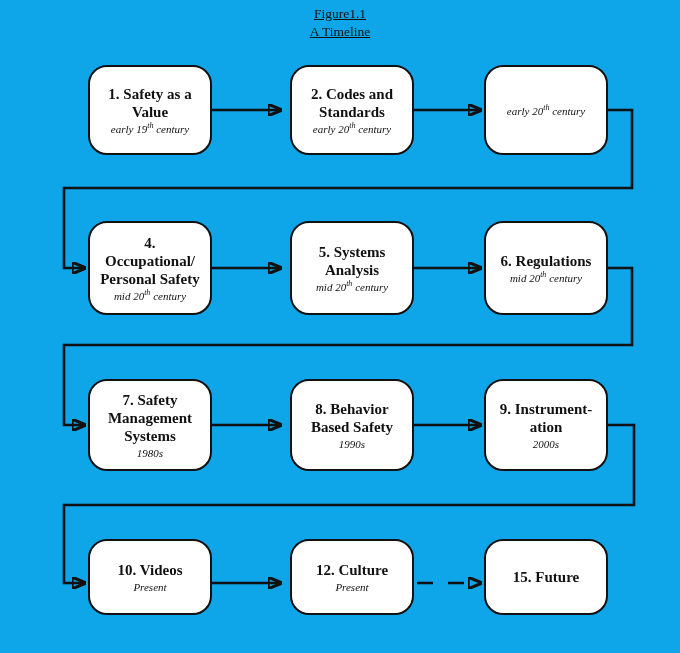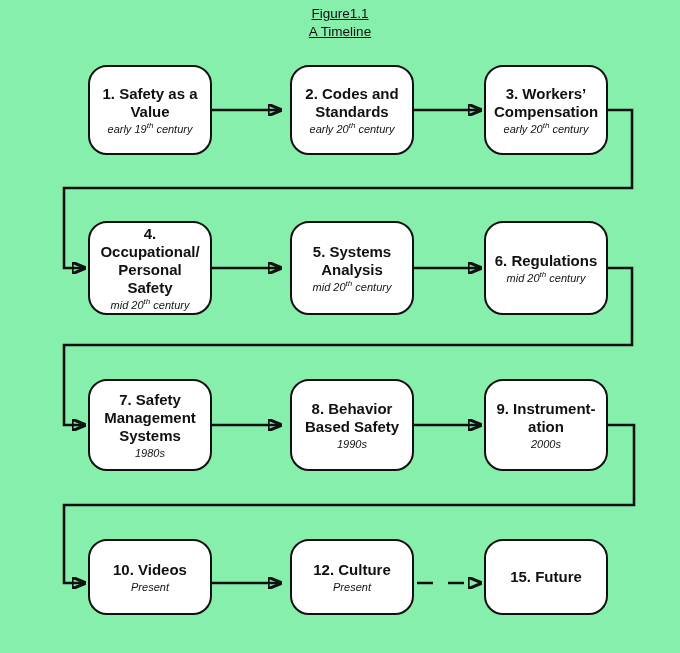--- a/index.html
+++ b/index.html
@@ -1,21 +1,21 @@
 <!DOCTYPE html>
 <html><head>
 <meta charset="utf-8">
 <style>
   html, body { margin: 0; padding: 0; background: #ffffff; }
   #canvas {
     position: relative;
     width: 680px;
     height: 653px;
-    background: #86efac;
-    font-family: Liberation Sans, sans-serif;
+    background: #0ea5e9;
+    font-family: Liberation Serif, serif;
     color: #111111;
     overflow: hidden;
   }
   
   #fig-header {
     position: absolute;
     top: 5px;
     left: 0;
     width: 100%;
     text-align: center;
@@ -110,22 +110,20 @@
     <div class="node-title">1. Safety as a
 Value</div>
     <div class="node-sub"><span>early 19</span><sup>th</sup><span> century</span></div>
   </div>
   <div class="node r1 c2">
     <div class="node-title">2. Codes and
 Standards</div>
     <div class="node-sub"><span>early 20</span><sup>th</sup><span> century</span></div>
   </div>
   <div class="node r1 c3">
-    <div class="node-title">3. Workers’
-Compensation</div>
     <div class="node-sub"><span>early 20</span><sup>th</sup><span> century</span></div>
   </div>
 
   <div class="node r2 c1">
     <div class="node-title">4.
 Occupational/
 Personal Safety</div>
     <div class="node-sub"><span>mid 20</span><sup>th</sup><span> century</span></div>
   </div>
   <div class="node r2 c2">

